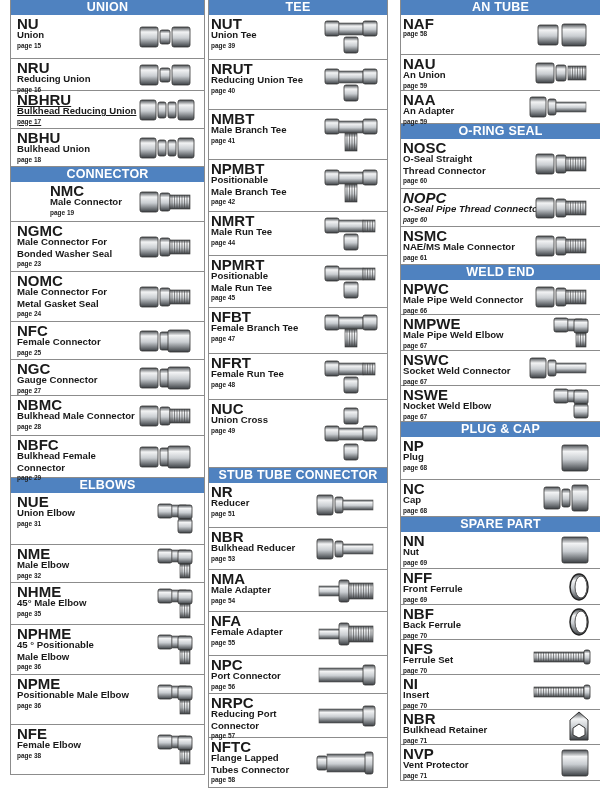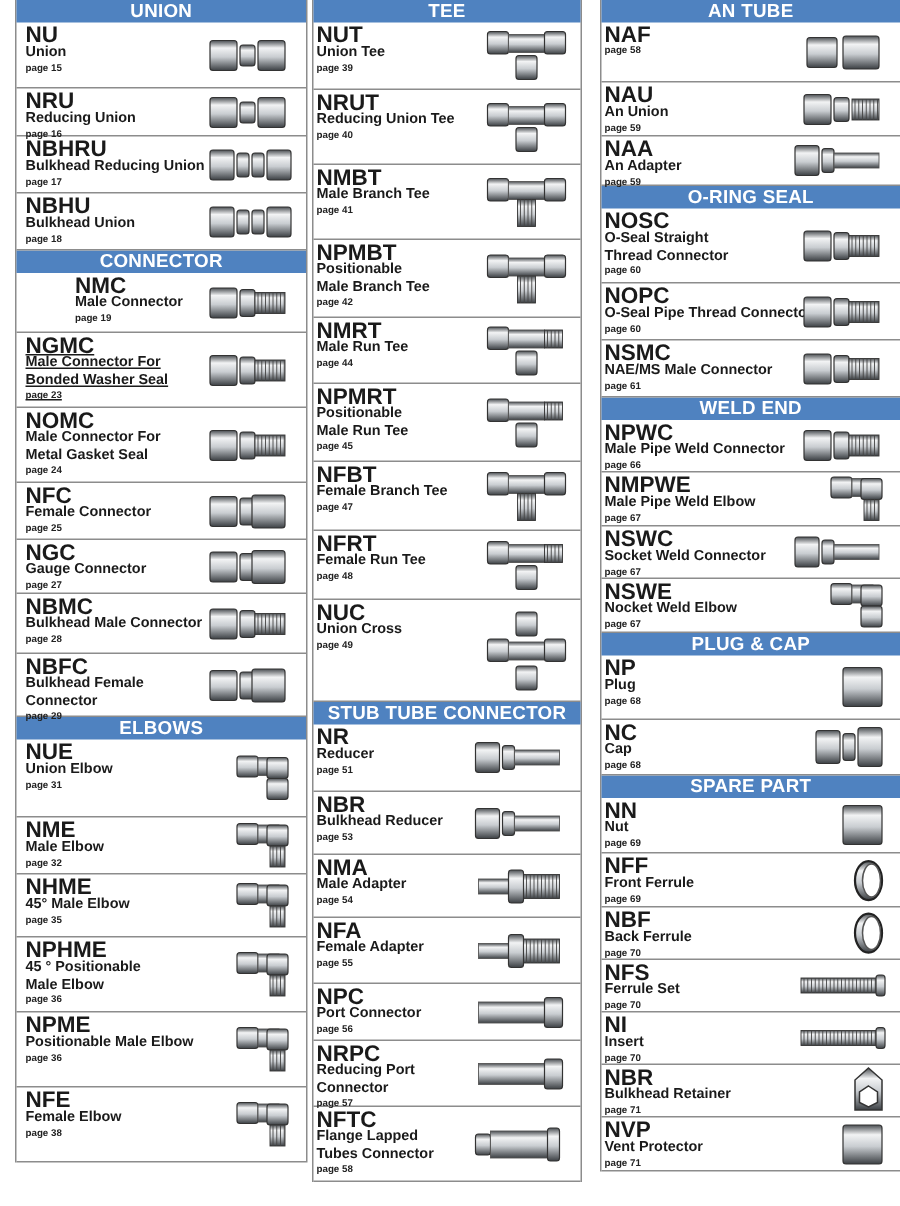--- a/index.html
+++ b/index.html
@@ -56,21 +56,21 @@
               <stop offset="0.55" stop-color="#c9cdd1"></stop>
               <stop offset="1" stop-color="#3c4044"></stop>
             </linearGradient>
           </defs>
           <rect x="2" y="3" width="18" height="20" rx="2" fill="url(#metalGrad)" stroke="#333" stroke-width="0.8"></rect>
           <rect x="22" y="6" width="10" height="14" rx="2" fill="url(#metalGrad)" stroke="#333" stroke-width="0.8"></rect>
           <rect x="34" y="3" width="18" height="20" rx="2" fill="url(#metalGrad)" stroke="#333" stroke-width="0.8"></rect>
         </svg>
       </div>
     </div>
-    <div class="item" style="height: 38px;">
+    <div class="item" style="height: 38px; text-decoration: underline;">
       <div class="code">NBHRU</div>
       <div class="name">Bulkhead Reducing Union</div>
       <div class="page">page 17</div>
       <div class="pic">
         <svg width="58" height="26" viewBox="0 0 58 26">
           <defs>
             <linearGradient id="metalGrad" x1="0" y1="0" x2="0" y2="1">
               <stop offset="0" stop-color="#4a4e52"></stop>
               <stop offset="0.25" stop-color="#f2f3f4"></stop>
               <stop offset="0.55" stop-color="#c9cdd1"></stop>
@@ -127,21 +127,21 @@
           <line x1="36.5" y1="6" x2="36.5" y2="20" stroke="#444" stroke-width="0.6"></line>
           <line x1="39" y1="6" x2="39" y2="20" stroke="#444" stroke-width="0.6"></line>
           <line x1="41.5" y1="6" x2="41.5" y2="20" stroke="#444" stroke-width="0.6"></line>
           <line x1="44" y1="6" x2="44" y2="20" stroke="#444" stroke-width="0.6"></line>
           <line x1="46.5" y1="6" x2="46.5" y2="20" stroke="#444" stroke-width="0.6"></line>
           <line x1="49" y1="6" x2="49" y2="20" stroke="#444" stroke-width="0.6"></line>
           <line x1="51.5" y1="6" x2="51.5" y2="20" stroke="#444" stroke-width="0.6"></line>
         </svg>
       </div>
     </div>
-    <div class="item" style="height: 50px; text-decoration: underline;">
+    <div class="item" style="height: 50px;">
       <div class="code">NGMC</div>
       <div class="name">Male Connector For</div>
       <div class="name">Bonded Washer Seal</div>
       <div class="page">page 23</div>
       <div class="pic">
         <svg width="58" height="26" viewBox="0 0 58 26">
           <defs>
             <linearGradient id="metalGrad" x1="0" y1="0" x2="0" y2="1">
               <stop offset="0" stop-color="#4a4e52"></stop>
               <stop offset="0.25" stop-color="#f2f3f4"></stop>
@@ -898,21 +898,21 @@
           <line x1="36.5" y1="6" x2="36.5" y2="20" stroke="#444" stroke-width="0.6"></line>
           <line x1="39" y1="6" x2="39" y2="20" stroke="#444" stroke-width="0.6"></line>
           <line x1="41.5" y1="6" x2="41.5" y2="20" stroke="#444" stroke-width="0.6"></line>
           <line x1="44" y1="6" x2="44" y2="20" stroke="#444" stroke-width="0.6"></line>
           <line x1="46.5" y1="6" x2="46.5" y2="20" stroke="#444" stroke-width="0.6"></line>
           <line x1="49" y1="6" x2="49" y2="20" stroke="#444" stroke-width="0.6"></line>
           <line x1="51.5" y1="6" x2="51.5" y2="20" stroke="#444" stroke-width="0.6"></line>
         </svg>
       </div>
     </div>
-    <div class="item" style="height: 38px;">
+    <div class="item" style="height: 38px; font-style: italic;">
       <div class="code">NOPC</div>
       <div class="name">O-Seal Pipe Thread Connector</div>
       <div class="page">page 60</div>
       <div class="pic">
         <svg width="58" height="26" viewBox="0 0 58 26">
           <defs>
             <linearGradient id="metalGrad" x1="0" y1="0" x2="0" y2="1">
               <stop offset="0" stop-color="#4a4e52"></stop>
               <stop offset="0.25" stop-color="#f2f3f4"></stop>
               <stop offset="0.55" stop-color="#c9cdd1"></stop>

